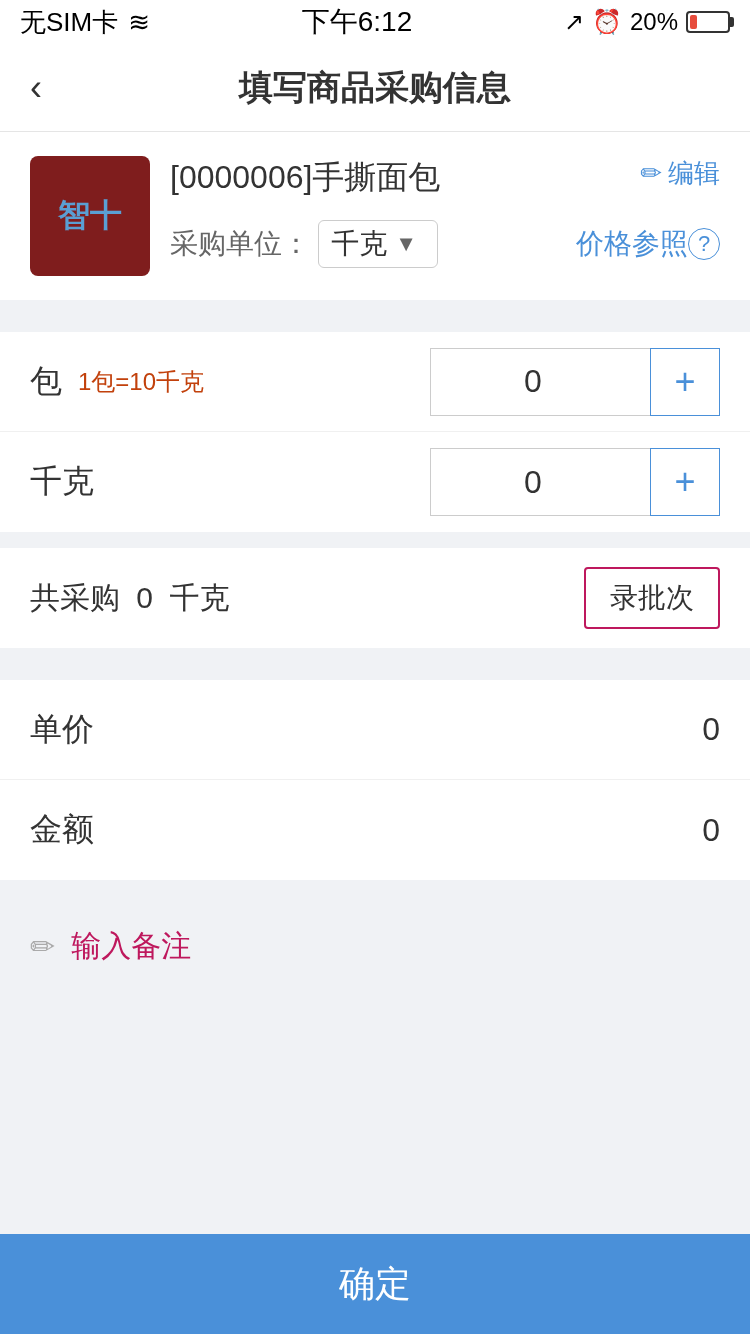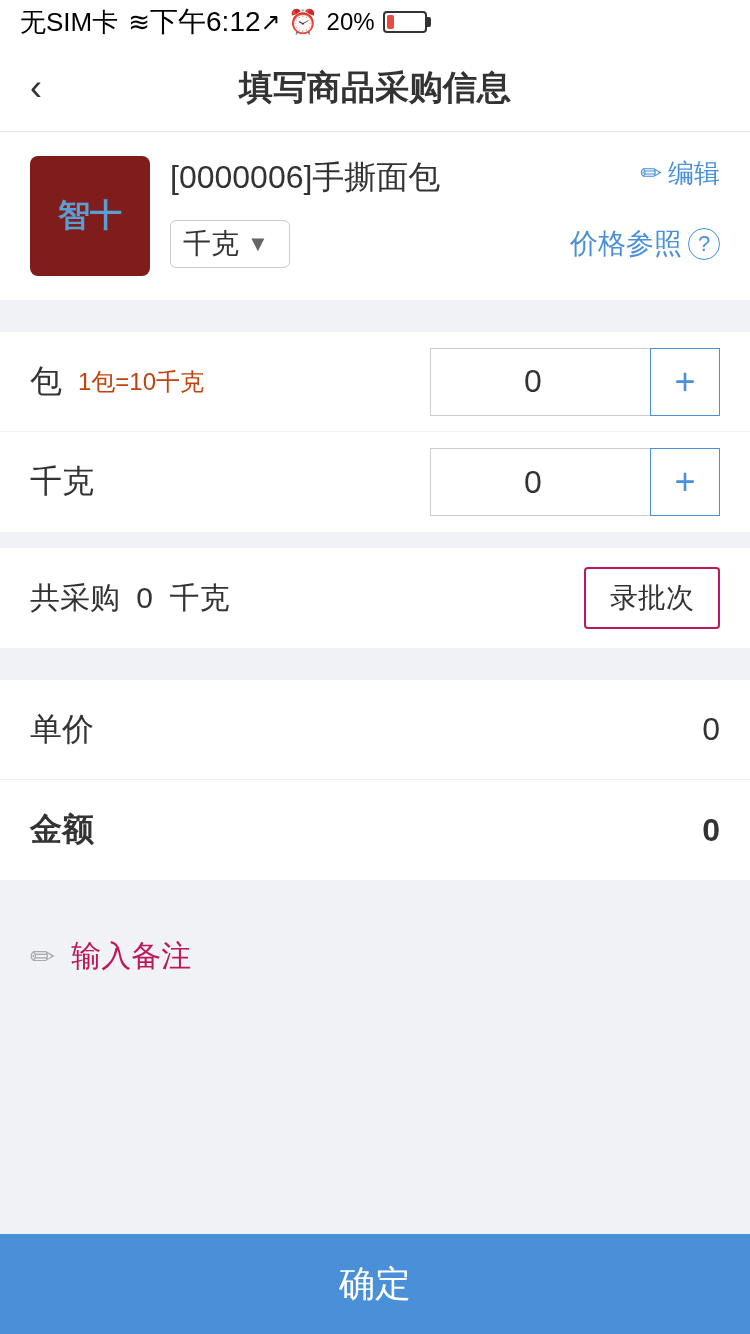--- a/index.html
+++ b/index.html
@@ -13,21 +13,21 @@
       font-size: 30px;
     }
 
     
     .status-bar {
       width: 750px;
       height: 44px;
       background: #fff;
       display: flex;
       align-items: center;
-      justify-content: flex-start;
+      justify-content: space-between;
       padding: 0 20px;
       font-size: 26px;
       color: #000;
     }
     .status-left {
       display: flex;
       align-items: center;
       gap: 10px;
     }
     .status-center {
@@ -160,21 +160,21 @@
     .unit-select-arrow {
       margin-left: 8px;
       font-size: 22px;
       color: #666;
     }
     .price-ref {
       font-size: 28px;
       color: #4a90d9;
       display: flex;
       align-items: center;
-      gap: 6px;
+      gap: 0;
       cursor: pointer;
     }
 
     
     .divider-section {
       height: 16px;
       background: #f0f2f5;
     }
 
     
@@ -252,33 +252,32 @@
       padding: 10px 24px;
       font-size: 28px;
       color: #333;
       border-radius: 4px;
       cursor: pointer;
     }
 
     
     .price-section {
       background: #fff;
-      margin-bottom: 26px;
+      margin-bottom: 16px;
     }
     .price-row {
       display: flex;
       align-items: center;
       justify-content: space-between;
       padding: 0 30px;
       height: 100px;
       border-bottom: 1px solid #f0f0f0;
     }
     .price-row:last-child {
       border-bottom: none;
-      font-weight: bold;
     }
     .price-label {
       font-size: 32px;
       color: #333;
     }
     .price-value {
       font-size: 32px;
       color: #333;
     }
 
@@ -355,20 +354,21 @@
   <div class="product-info">
     <div class="product-top-row">
       <span class="product-name">[0000006]手撕面包</span>
       <span class="edit-btn">
         <span>✏</span>
         <span>编辑</span>
       </span>
     </div>
     <div class="product-unit-row">
       <div>
+        <span class="unit-label">采购单位：</span>
         <span class="unit-select">
           <span>千克</span>
           <span class="unit-select-arrow">▼</span>
         </span>
       </div>
       <span class="price-ref">
         <span>价格参照</span>
         <span style="width:32px;height:32px;border:1px solid #4a90d9;border-radius:50%;display:inline-flex;align-items:center;justify-content:center;font-size:22px;color:#4a90d9;">?</span>
       </span>
     </div>

